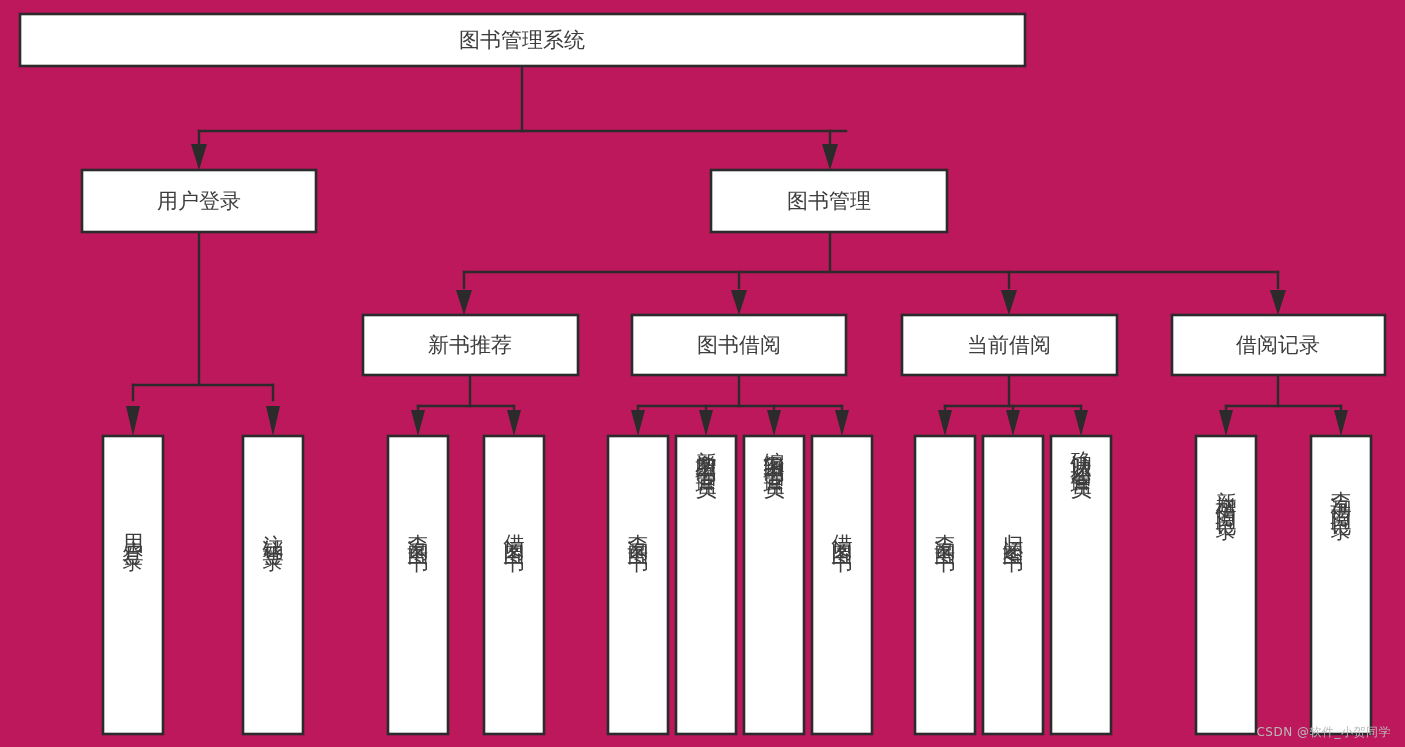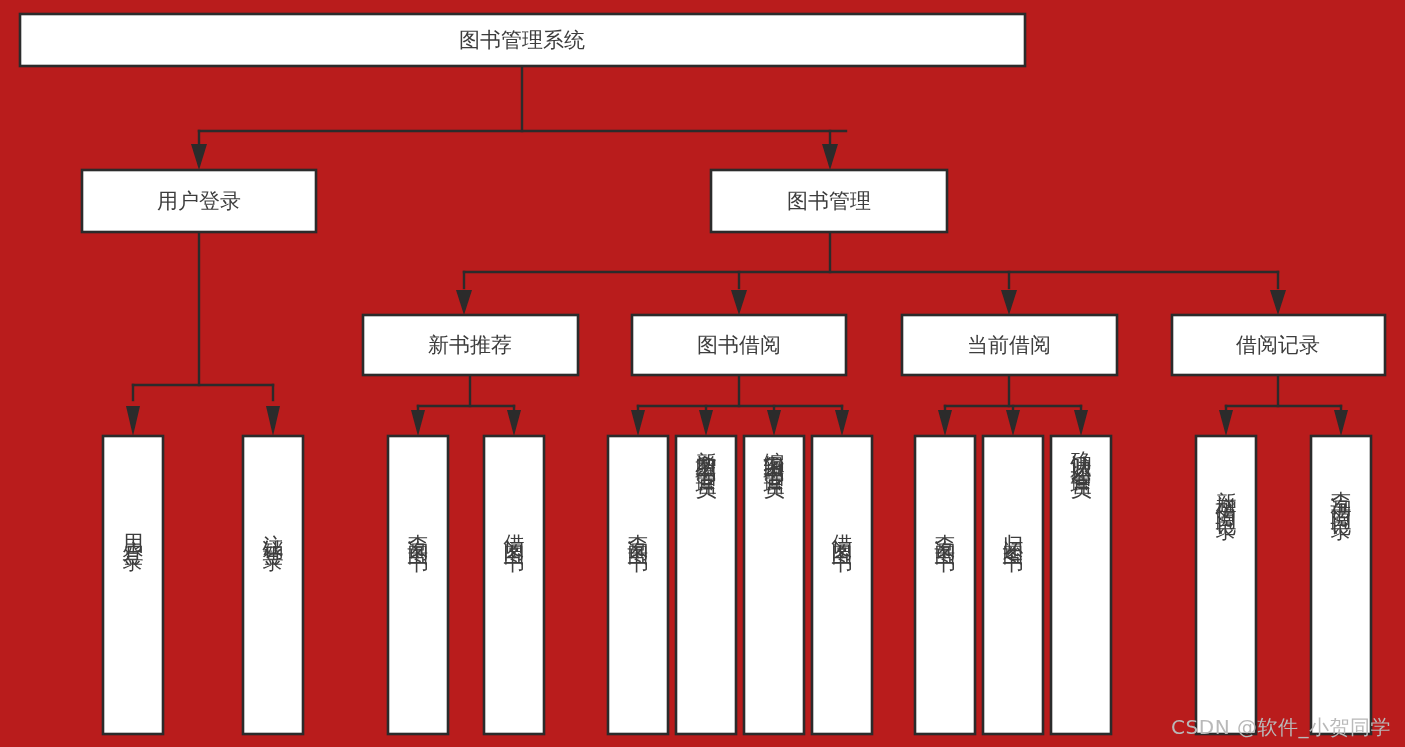--- a/index.html
+++ b/index.html
@@ -7,21 +7,21 @@
     padding: 0;
     background: #ffffff;
   }
   body {
     font-family: "DejaVu Sans", "Liberation Sans", sans-serif;
   }
   #canvas {
     position: relative;
     width: 1405px;
     height: 747px;
-    background: #b91c1c;
+    background: #be185d;
     overflow: hidden;
   }
   svg#diagram {
     position: absolute;
     left: 0;
     top: 0;
     width: 1405px;
     height: 747px;
   }
   .node-rect {
@@ -50,21 +50,21 @@
     fill: #3d3d3d;
     font-family: "DejaVu Sans", "Liberation Sans", sans-serif;
     font-size: 21px;
     text-anchor: middle;
   }
   .watermark {
     position: absolute;
     right: 14px;
     bottom: 6px;
     color: #b9b9b9;
-    font-size: 20px;
+    font-size: 12px;
     font-family: "DejaVu Sans", "Liberation Sans", sans-serif;
     letter-spacing: 0.5px;
     white-space: nowrap;
     pointer-events: none;
   }
 </style>
 </head>
 <body>
 
 <div id="canvas">

